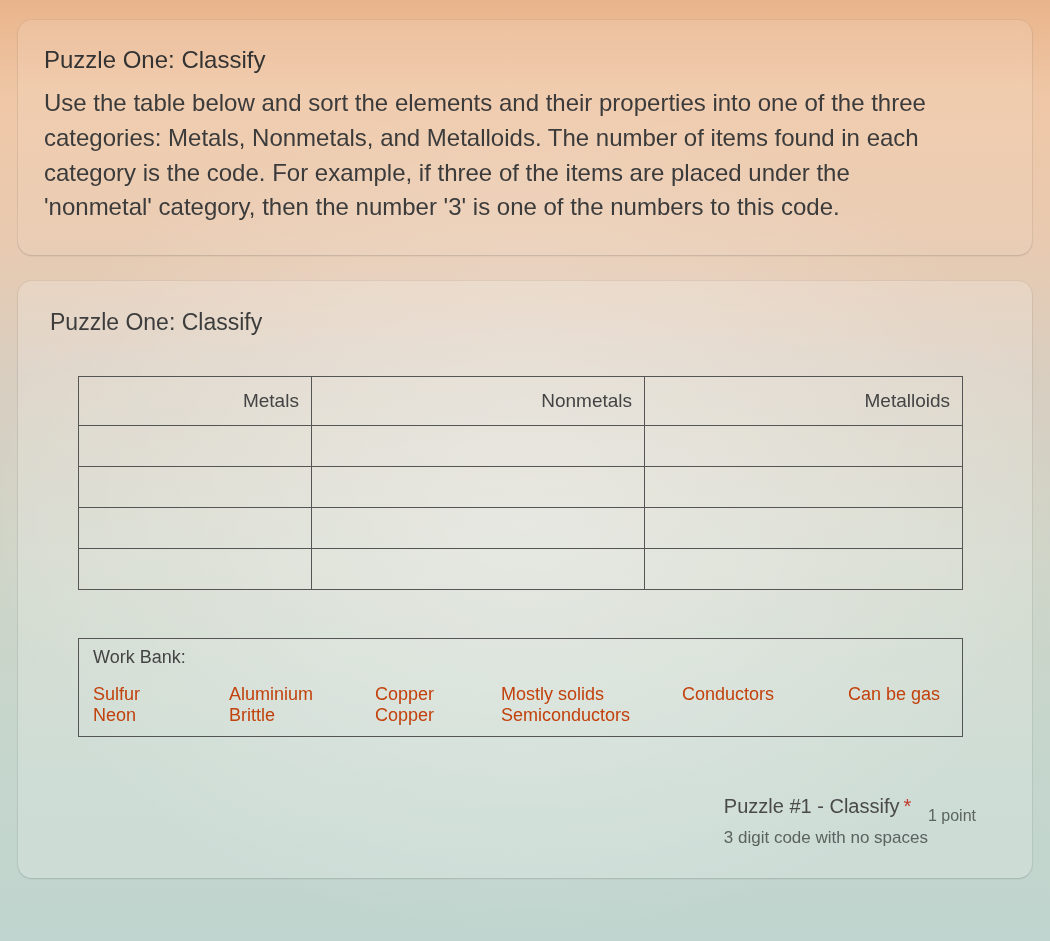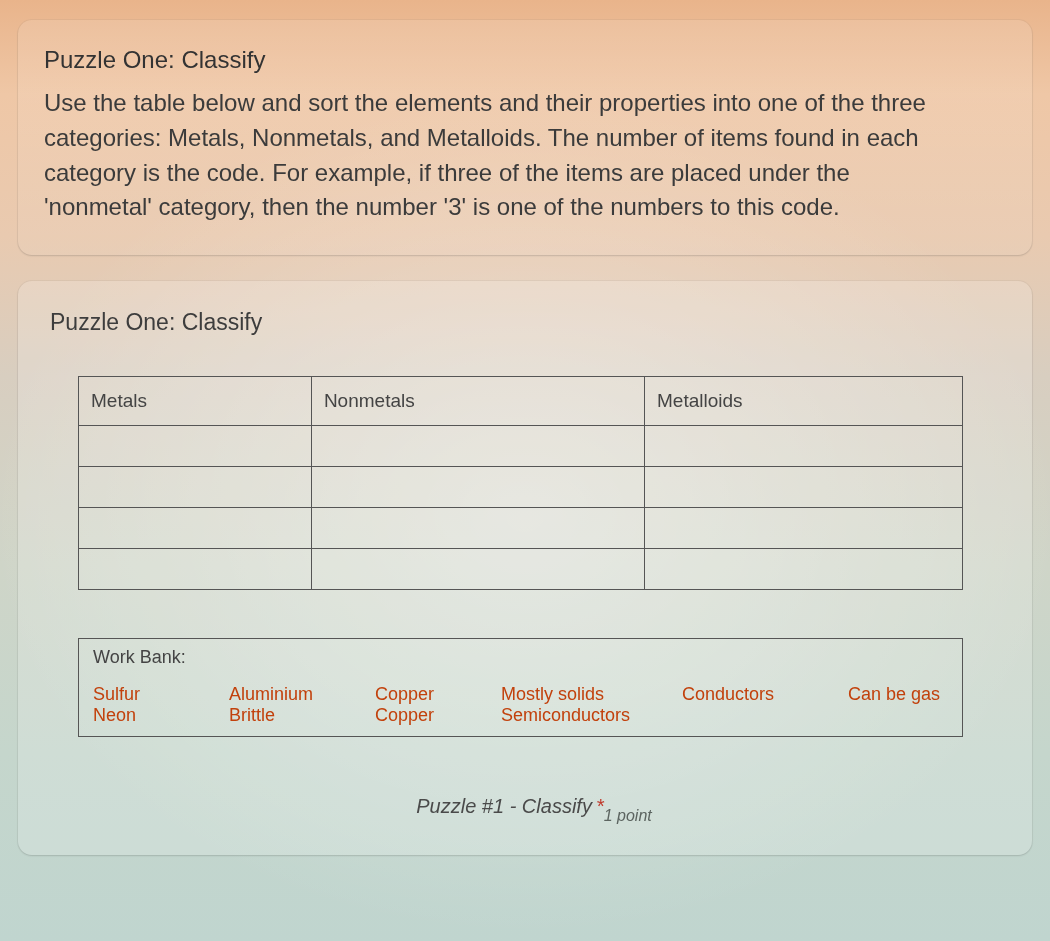--- a/index.html
+++ b/index.html
@@ -52,21 +52,21 @@
     color: #3d3d3d;
     margin: 6px 0 40px 6px;
   }
   table.classify {
     border-collapse: collapse;
     width: 92%;
     margin: 0 0 0 34px;
   }
   table.classify th, table.classify td {
     border: 1px solid #555;
-    text-align: left;
+    text-align: right;
     font-weight: 400;
     font-size: 19px;
     color: #444;
     padding: 6px 12px;
     height: 28px;
     background: rgba(255,255,255,0.04);
   }
   table.classify th {
     height: 36px;
   }
@@ -87,24 +87,23 @@
     display: grid;
     grid-template-columns: 130px 140px 120px 175px 160px 140px;
     column-gap: 6px;
     font-size: 18px;
     color: #c2410c;
   }
   .wb-row1, .wb-row2 { display: contents; }
   .question-row {
     display: flex;
     align-items: flex-start;
-    justify-content: center;
+    justify-content: flex-end;
     margin: 58px 0 0 48px;
     padding-right: 30px;
-    font-style: italic;
   }
   .q-left { }
   .q-title {
     font-size: 20px;
     color: #4a4a4a;
   }
   .req-star { color: #c0392b; margin-left: 4px; }
   .q-sub {
     font-size: 17px;
     color: #5b6260;
@@ -177,16 +176,17 @@
         <span></span>
       </span>
     </div>
   </div>
 
   <div class="question-row">
     <div class="q-left">
       <div class="q-title">
         <span>Puzzle #1 - Classify</span><span class="req-star">*</span>
       </div>
+      <div class="q-sub">3 digit code with no spaces</div>
     </div>
     <div class="points">1 point</div>
   </div>
 </div>
 
 </body></html>

